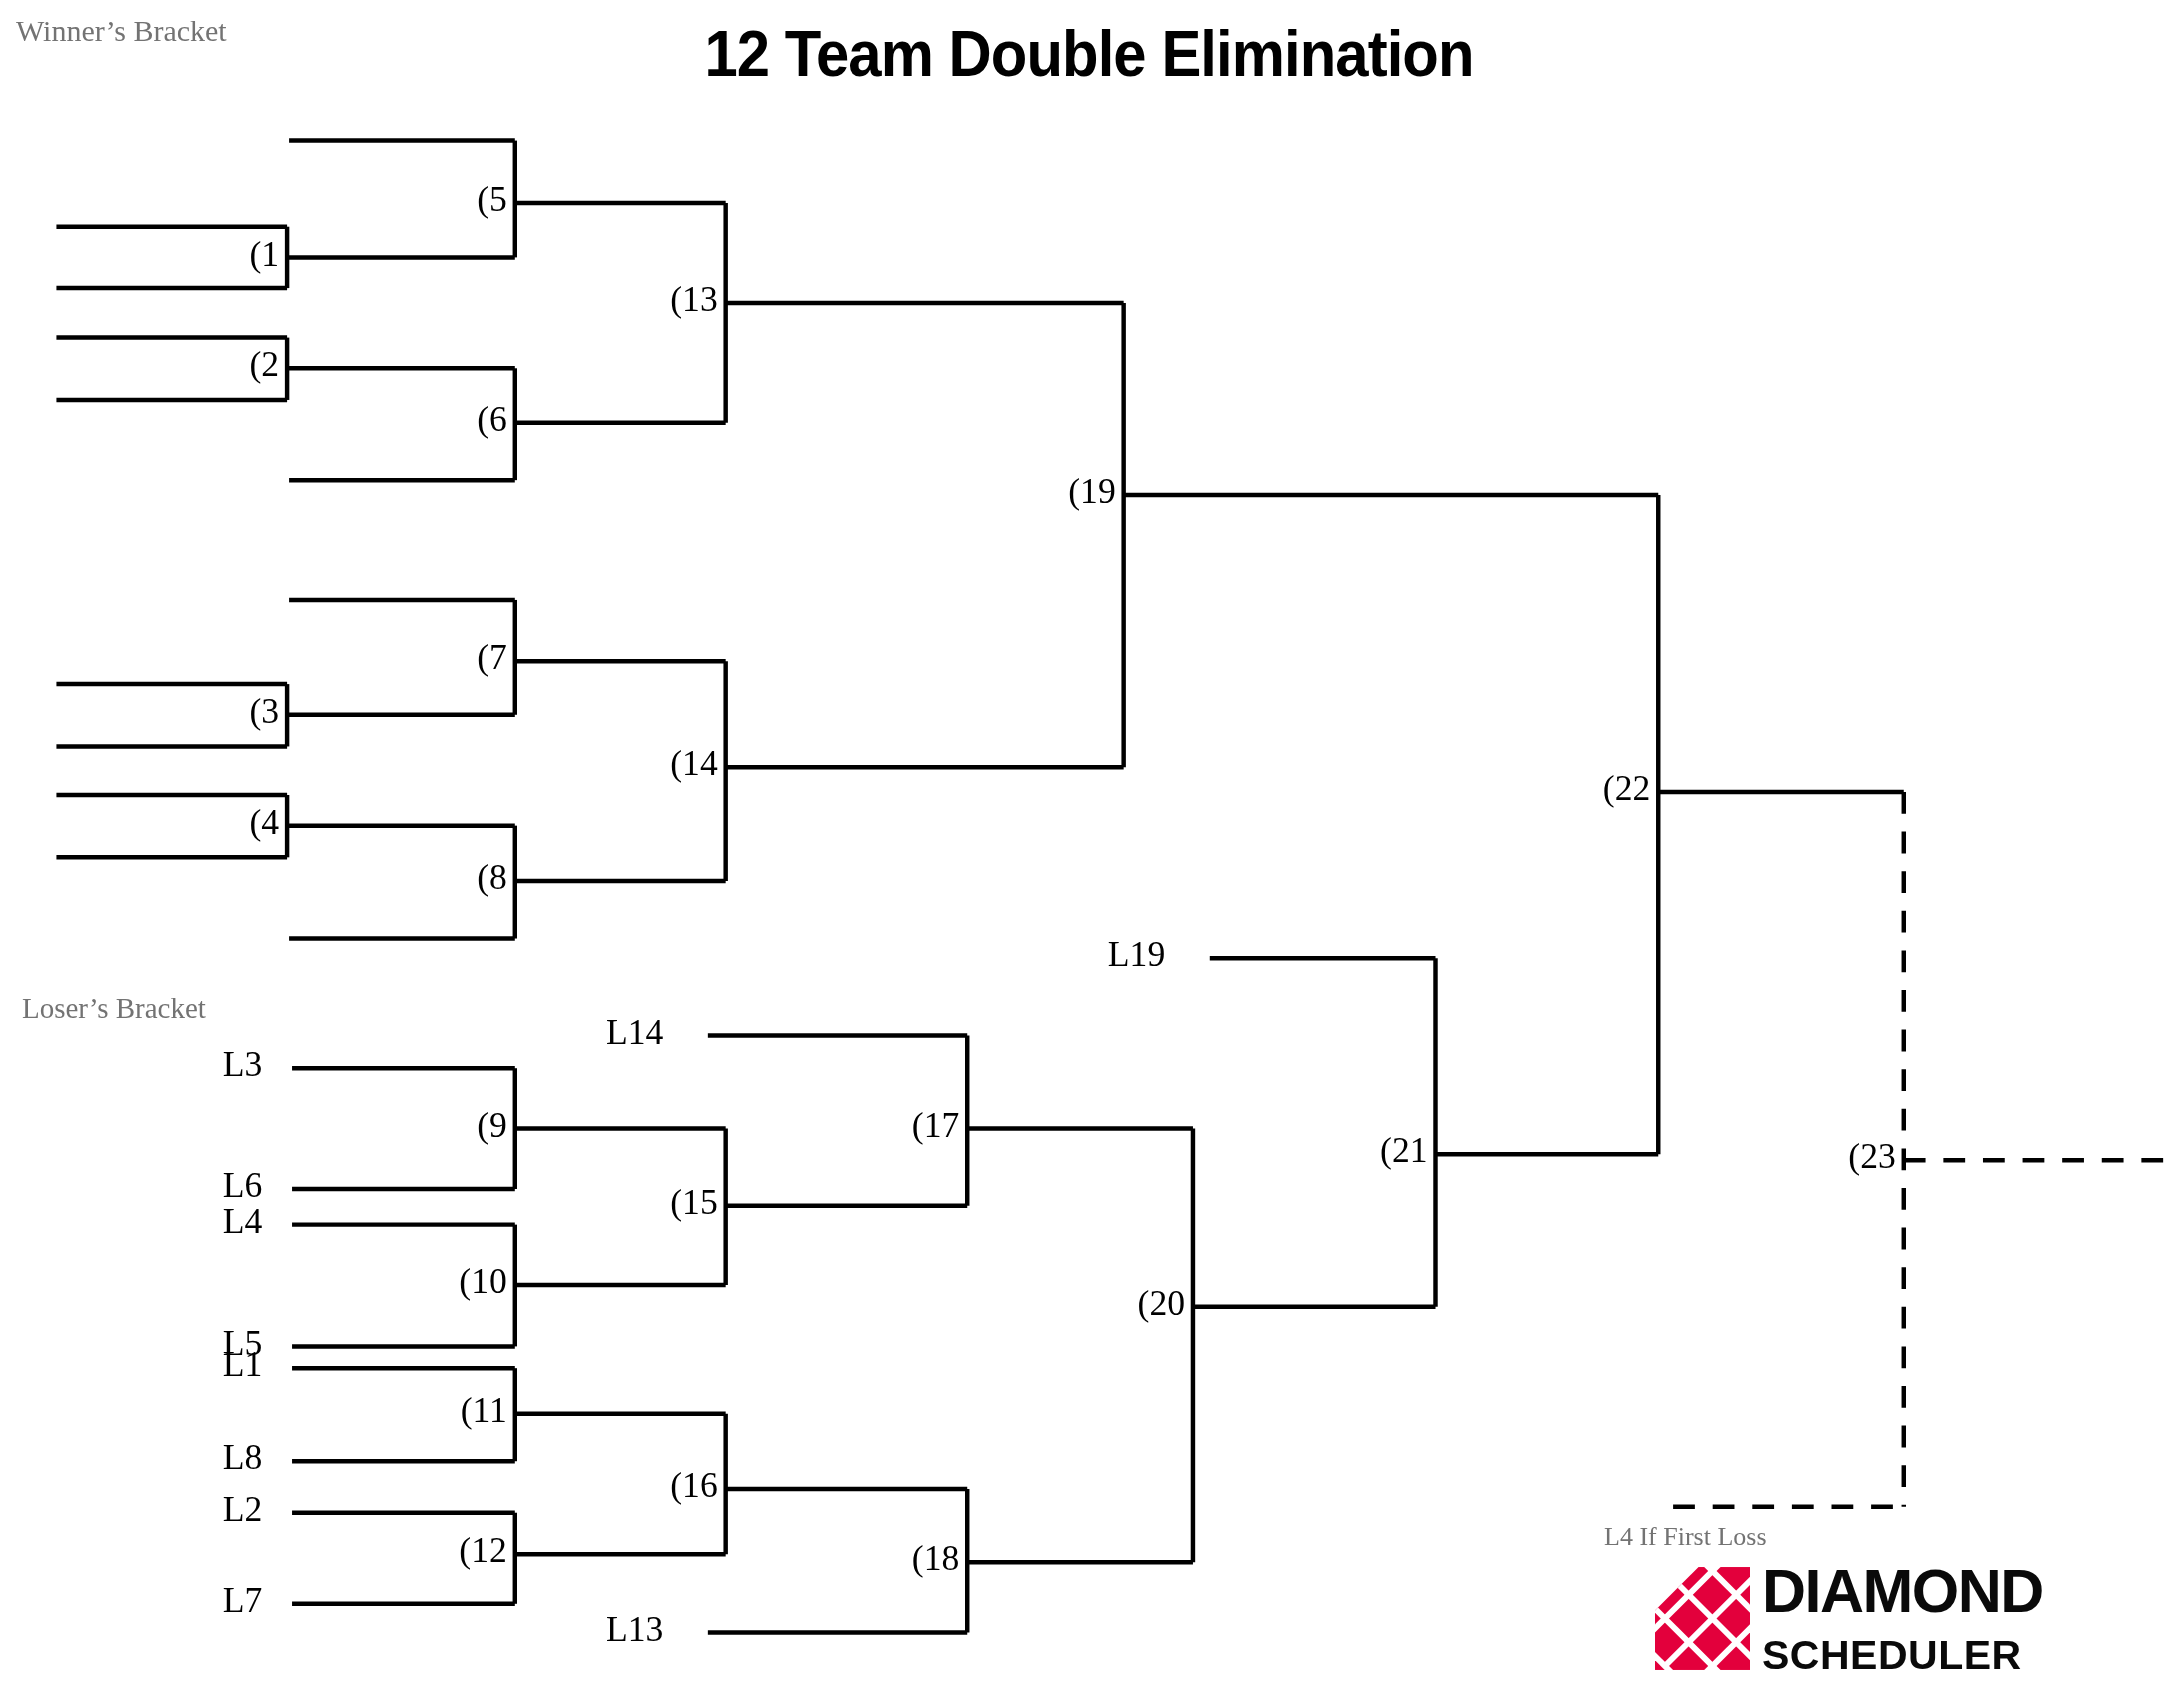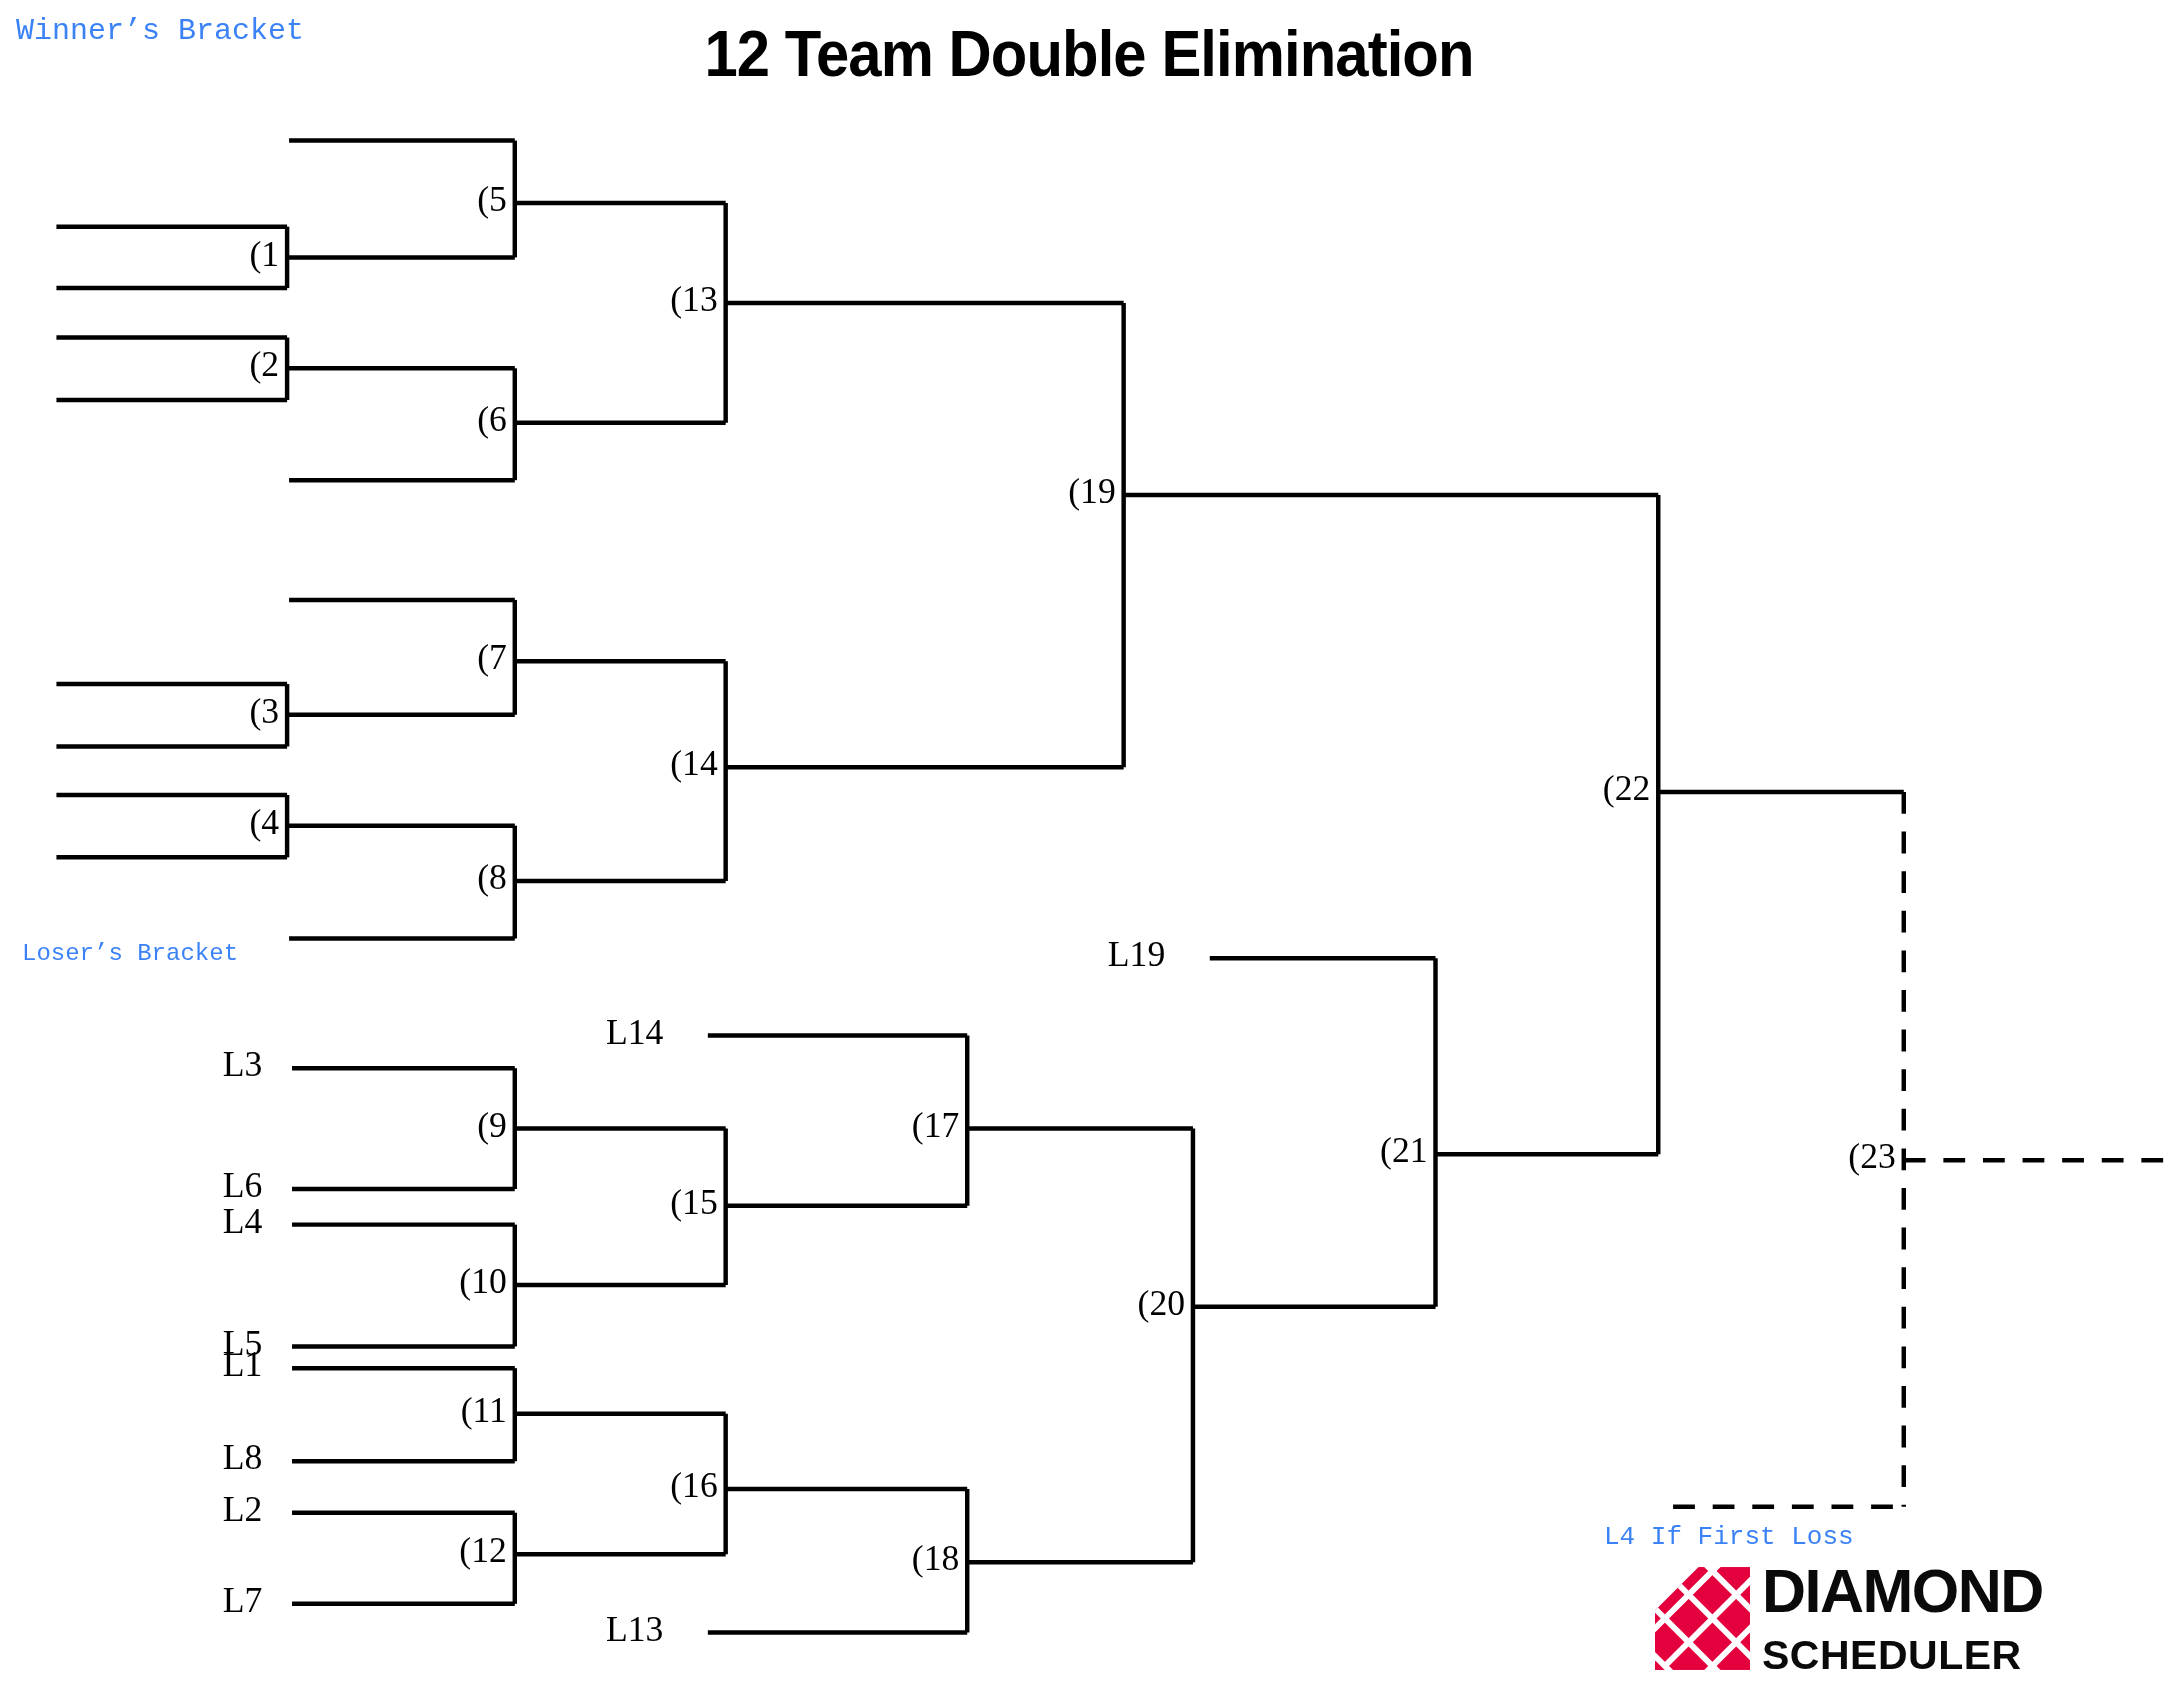--- a/index.html
+++ b/index.html
@@ -23,28 +23,28 @@
   #bracket-svg {
     position: absolute;
     left: 0;
     top: 0;
     width: 2178px;
     height: 1683px;
     display: block;
   }
   .hdr-label {
     position: absolute;
-    font-family: Liberation Mono, monospace;
+    font-family: Liberation Serif, serif;
     font-size: 30px;
-    color: #3b82f6;
+    color: #737373;
     white-space: nowrap;
     letter-spacing: 0px;
   }
   #winners-bracket-label { left: 16px; top: 14px; }
-  #losers-bracket-label  { left: 22px; top: 940px; font-size: 24px; }
+  #losers-bracket-label  { left: 22px; top: 992px; font-size: 29px; }
   #l4-note-label         { left: 1604px; top: 1522px; font-size: 26px; }
   #page-title {
     position: absolute;
     left: 0; top: 16px;
     width: 2178px;
     text-align: center;
     font-family: "Liberation Sans Narrow", "Liberation Sans", sans-serif;
     font-weight: bold;
     font-size: 65px;
     letter-spacing: -1px;

